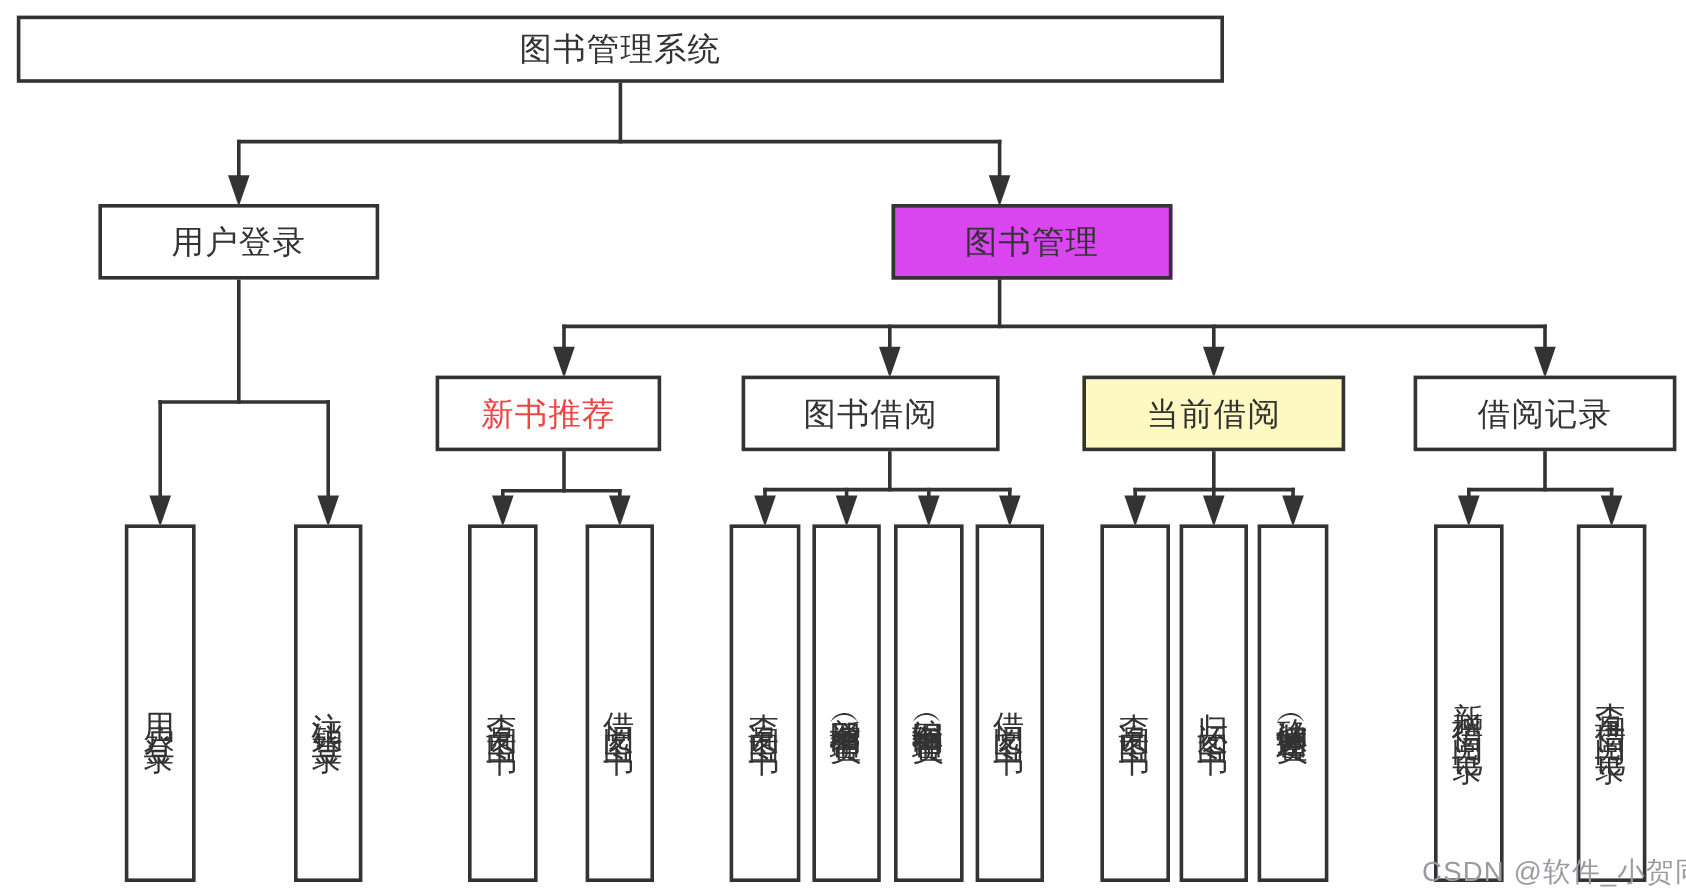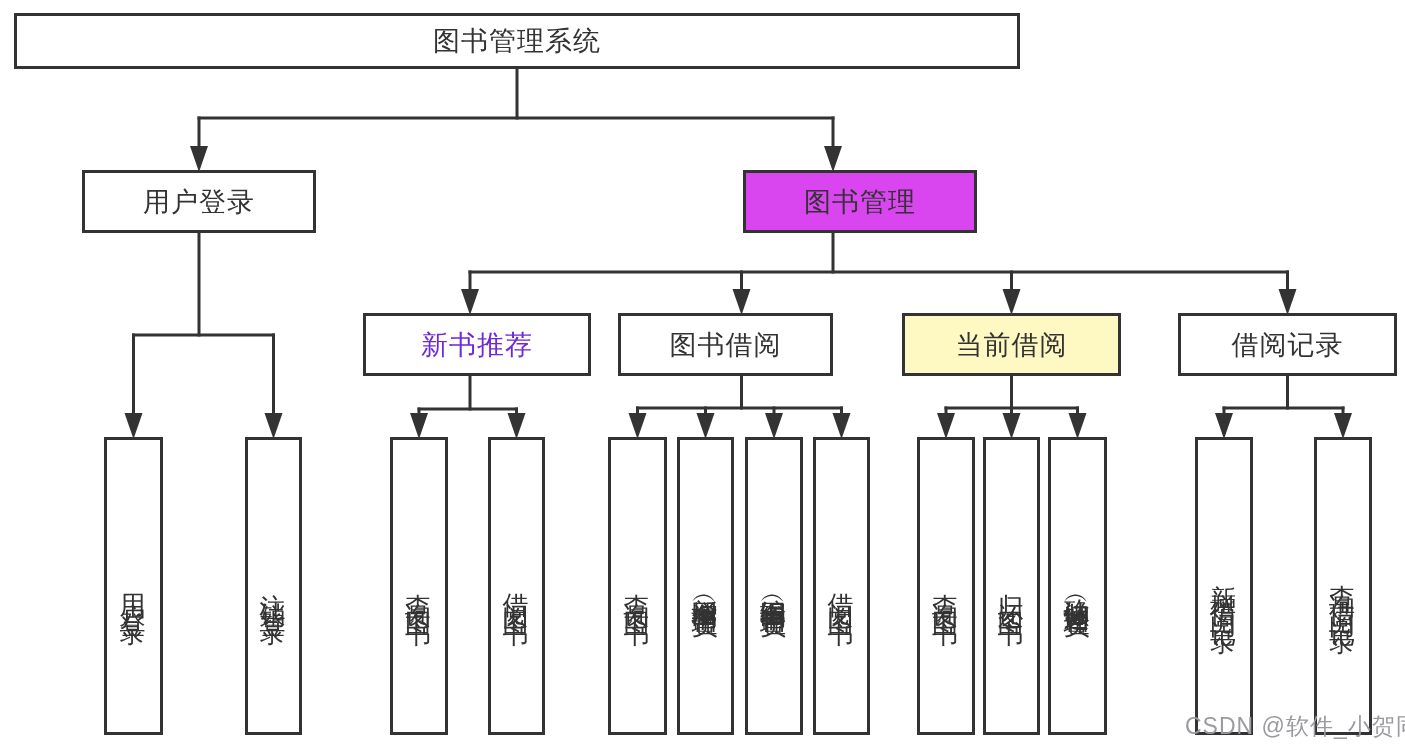--- a/index.html
+++ b/index.html
@@ -112,21 +112,21 @@
   <div id="nodes">
       <div class="node h" style="left: 14px; top: 13px; width: 1006px; height: 56px; border-color: rgb(51, 51, 51); background: rgb(255, 255, 255); color: rgb(51, 51, 51);">
         <span>图书管理系统</span>
       </div>
       <div class="node h" style="left: 82px; top: 170px; width: 234px; height: 63px; border-color: rgb(51, 51, 51); background: rgb(255, 255, 255); color: rgb(51, 51, 51);">
         <span>用户登录</span>
       </div>
       <div class="node h" style="left: 716px; top: 170px; width: 234px; height: 63px; border-color: rgb(51, 51, 51); background: #d946ef; color: rgb(51, 51, 51); margin-left: 27px;">
         <span>图书管理</span>
       </div>
-      <div class="node h" style="left: 363px; top: 313px; width: 228px; height: 63px; border-color: rgb(51, 51, 51); background: rgb(255, 255, 255); color: #6d28d9;">
+      <div class="node h" style="left: 363px; top: 313px; width: 188px; height: 63px; border-color: rgb(51, 51, 51); background: rgb(255, 255, 255); color: #ef4444;">
         <span>新书推荐</span>
       </div>
       <div class="node h" style="left: 618px; top: 313px; width: 215px; height: 63px; border-color: rgb(51, 51, 51); background: rgb(255, 255, 255); color: rgb(51, 51, 51);">
         <span>图书借阅</span>
       </div>
       <div class="node h" style="left: 902px; top: 313px; width: 219px; height: 63px; border-color: rgb(51, 51, 51); background: #fef9c3; color: rgb(51, 51, 51);">
         <span>当前借阅</span>
       </div>
       <div class="node h" style="left: 1178px; top: 313px; width: 219px; height: 63px; border-color: rgb(51, 51, 51); background: rgb(255, 255, 255); color: rgb(51, 51, 51);">
         <span>借阅记录</span>

